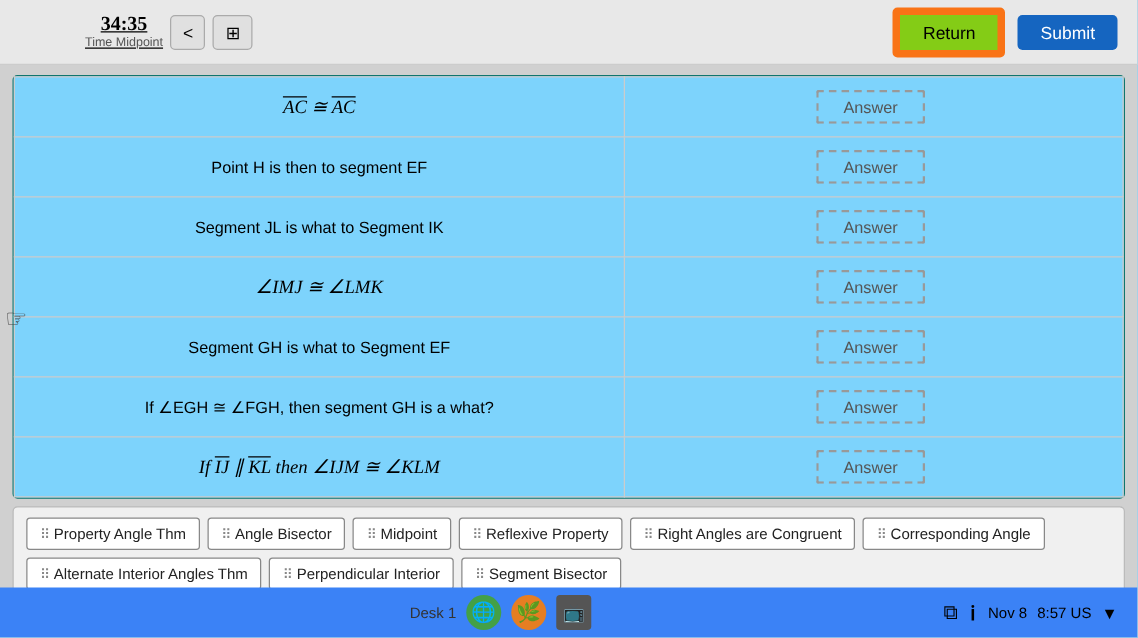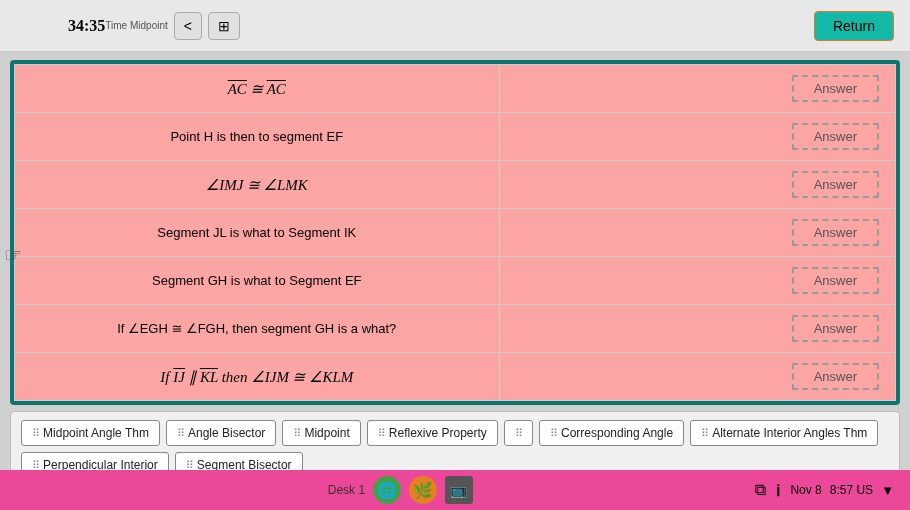--- a/index.html
+++ b/index.html
@@ -56,42 +56,42 @@
       cursor: pointer;
       font-size: 14px;
       display: flex; align-items: center; justify-content: center;
     }
     .top-bar-right {
       display: flex;
       align-items: center;
       gap: 10px;
     }
     .return-btn {
-      background: #14b8a6;
-      border: 1px solid #f97316;
+      background: #84cc16;
+      border: 6px solid #f97316;
       border-radius: 4px;
       padding: 6px 18px;
       font-size: 14px;
       cursor: pointer;
     }
     .submit-btn {
       background: #1565c0;
       border: none;
       border-radius: 4px;
       padding: 6px 18px;
       font-size: 14px;
       color: white;
       cursor: pointer;
     }
 
     
     .main-content {
-      background: #fca5a5;
+      background: #7dd3fc;
       margin: 8px 10px 0 10px;
-      border: 4px solid #0f766e;
+      border: 1px solid #0f766e;
       border-radius: 4px;
     }
 
     
     .proof-table {
       width: 100%;
       border-collapse: collapse;
     }
     .proof-table td {
       border: 1px solid #ccc;
@@ -99,21 +99,21 @@
       font-size: 13px;
       vertical-align: middle;
     }
     .proof-table .statement-cell {
       width: 55%;
       text-align: center;
       position: relative;
     }
     .proof-table .reason-cell {
       width: 45%;
-      text-align: right;
+      text-align: center;
       padding-left: 11px;
     }
     .answer-box {
       display: inline-block;
       border: 2px dashed #999;
       padding: 4px 20px;
       font-size: 13px;
       color: #555;
       border-radius: 2px;
       min-width: 80px;
@@ -158,21 +158,21 @@
       letter-spacing: -1px;
     }
 
     
     .taskbar {
       position: absolute;
       bottom: 0;
       left: 0;
       right: 0;
       height: 40px;
-      background: #ec4899;
+      background: #3b82f6;
       display: flex;
       align-items: center;
       justify-content: space-between;
       padding: 0 16px;
     }
     .taskbar-center {
       display: flex;
       align-items: center;
       gap: 8px;
       font-size: 13px;
@@ -221,32 +221,33 @@
     }
   </style>
 </head>
 <body>
 
 <div class="top-bar">
   <div class="top-bar-left">
 
     <div style="width:40px;"></div>
     <div class="timer-controls">
-      <div style="display:flex;flex-direction:row;align-items:center;">
+      <div style="display:flex;flex-direction:column;align-items:center;text-decoration:underline;">
         <span class="math-text" style="font-size:16px;font-weight:bold;font-style:normal;">34:35</span>
         <span class="timer-label">Time Midpoint</span>
       </div>
       <button class="nav-btn">&lt;</button>
       <button class="grid-btn">
         <span>⊞</span>
       </button>
     </div>
   </div>
   <div class="top-bar-right">
     <button class="return-btn">Return</button>
+    <button class="submit-btn">Submit</button>
   </div>
 </div>
 
 <div class="cursor-area">☞</div>
 
 <div class="main-content">
   <table class="proof-table">
     <tbody>
 
       <tr>
@@ -264,30 +265,30 @@
         <td class="statement-cell">
           <span>Point H is then to segment EF</span>
         </td>
         <td class="reason-cell">
           <span class="answer-box">Answer</span>
         </td>
       </tr>
 
       <tr>
         <td class="statement-cell">
+          <span>Segment JL is what to Segment IK</span>
+        </td>
+        <td class="reason-cell">
+          <span class="answer-box">Answer</span>
+        </td>
+      </tr>
+
+      <tr>
+        <td class="statement-cell">
           <span class="math-text">∠IMJ ≅ ∠LMK</span>
-        </td>
-        <td class="reason-cell">
-          <span class="answer-box">Answer</span>
-        </td>
-      </tr>
-
-      <tr>
-        <td class="statement-cell">
-          <span>Segment JL is what to Segment IK</span>
         </td>
         <td class="reason-cell">
           <span class="answer-box">Answer</span>
         </td>
       </tr>
 
       <tr>
         <td class="statement-cell">
           <span>Segment GH is what to Segment EF</span>
         </td>
@@ -315,36 +316,37 @@
           <span class="answer-box">Answer</span>
         </td>
       </tr>
     </tbody>
   </table>
 </div>
 
 <div class="drag-area">
   <div class="drag-item">
     <span class="drag-handle">⠿</span>
-    <span>Midpoint Angle Thm</span>
+    <span>Property Angle Thm</span>
   </div>
   <div class="drag-item">
     <span class="drag-handle">⠿</span>
     <span>Angle Bisector</span>
   </div>
   <div class="drag-item">
     <span class="drag-handle">⠿</span>
     <span>Midpoint</span>
   </div>
   <div class="drag-item">
     <span class="drag-handle">⠿</span>
     <span>Reflexive Property</span>
   </div>
   <div class="drag-item">
     <span class="drag-handle">⠿</span>
+    <span>Right Angles are Congruent</span>
   </div>
   <div class="drag-item">
     <span class="drag-handle">⠿</span>
     <span>Corresponding Angle</span>
   </div>
   <div class="drag-item">
     <span class="drag-handle">⠿</span>
     <span>Alternate Interior Angles Thm</span>
   </div>
   <div class="drag-item">

